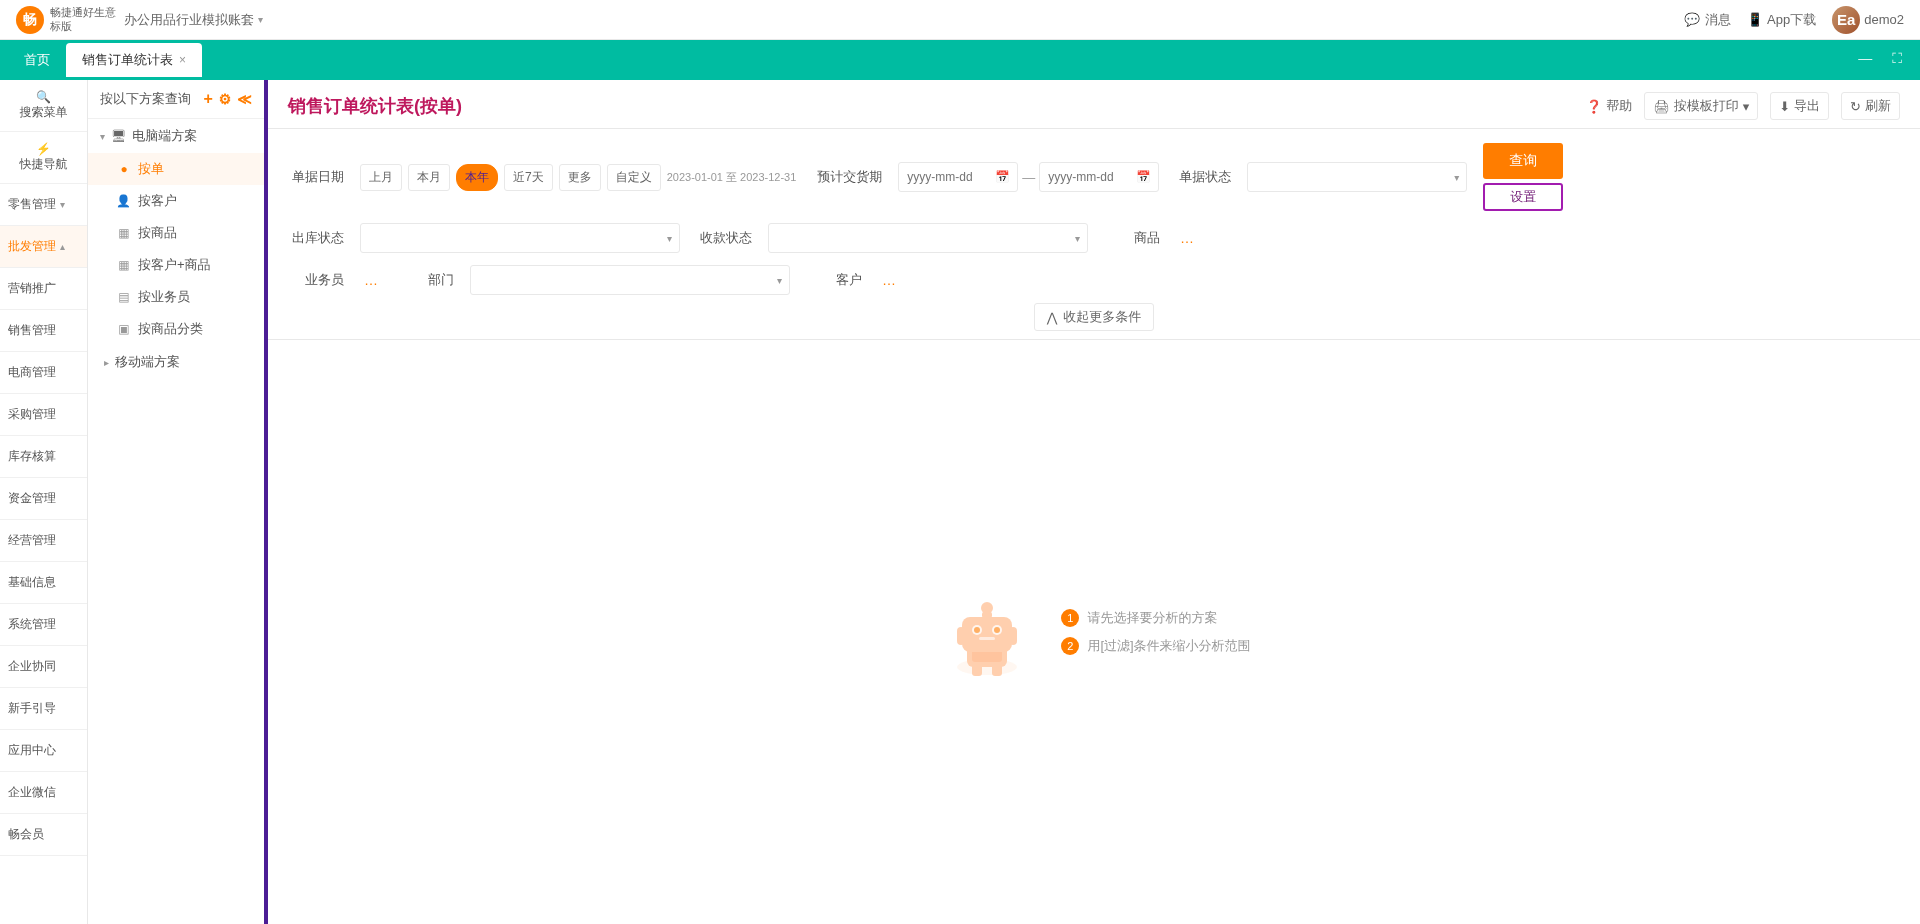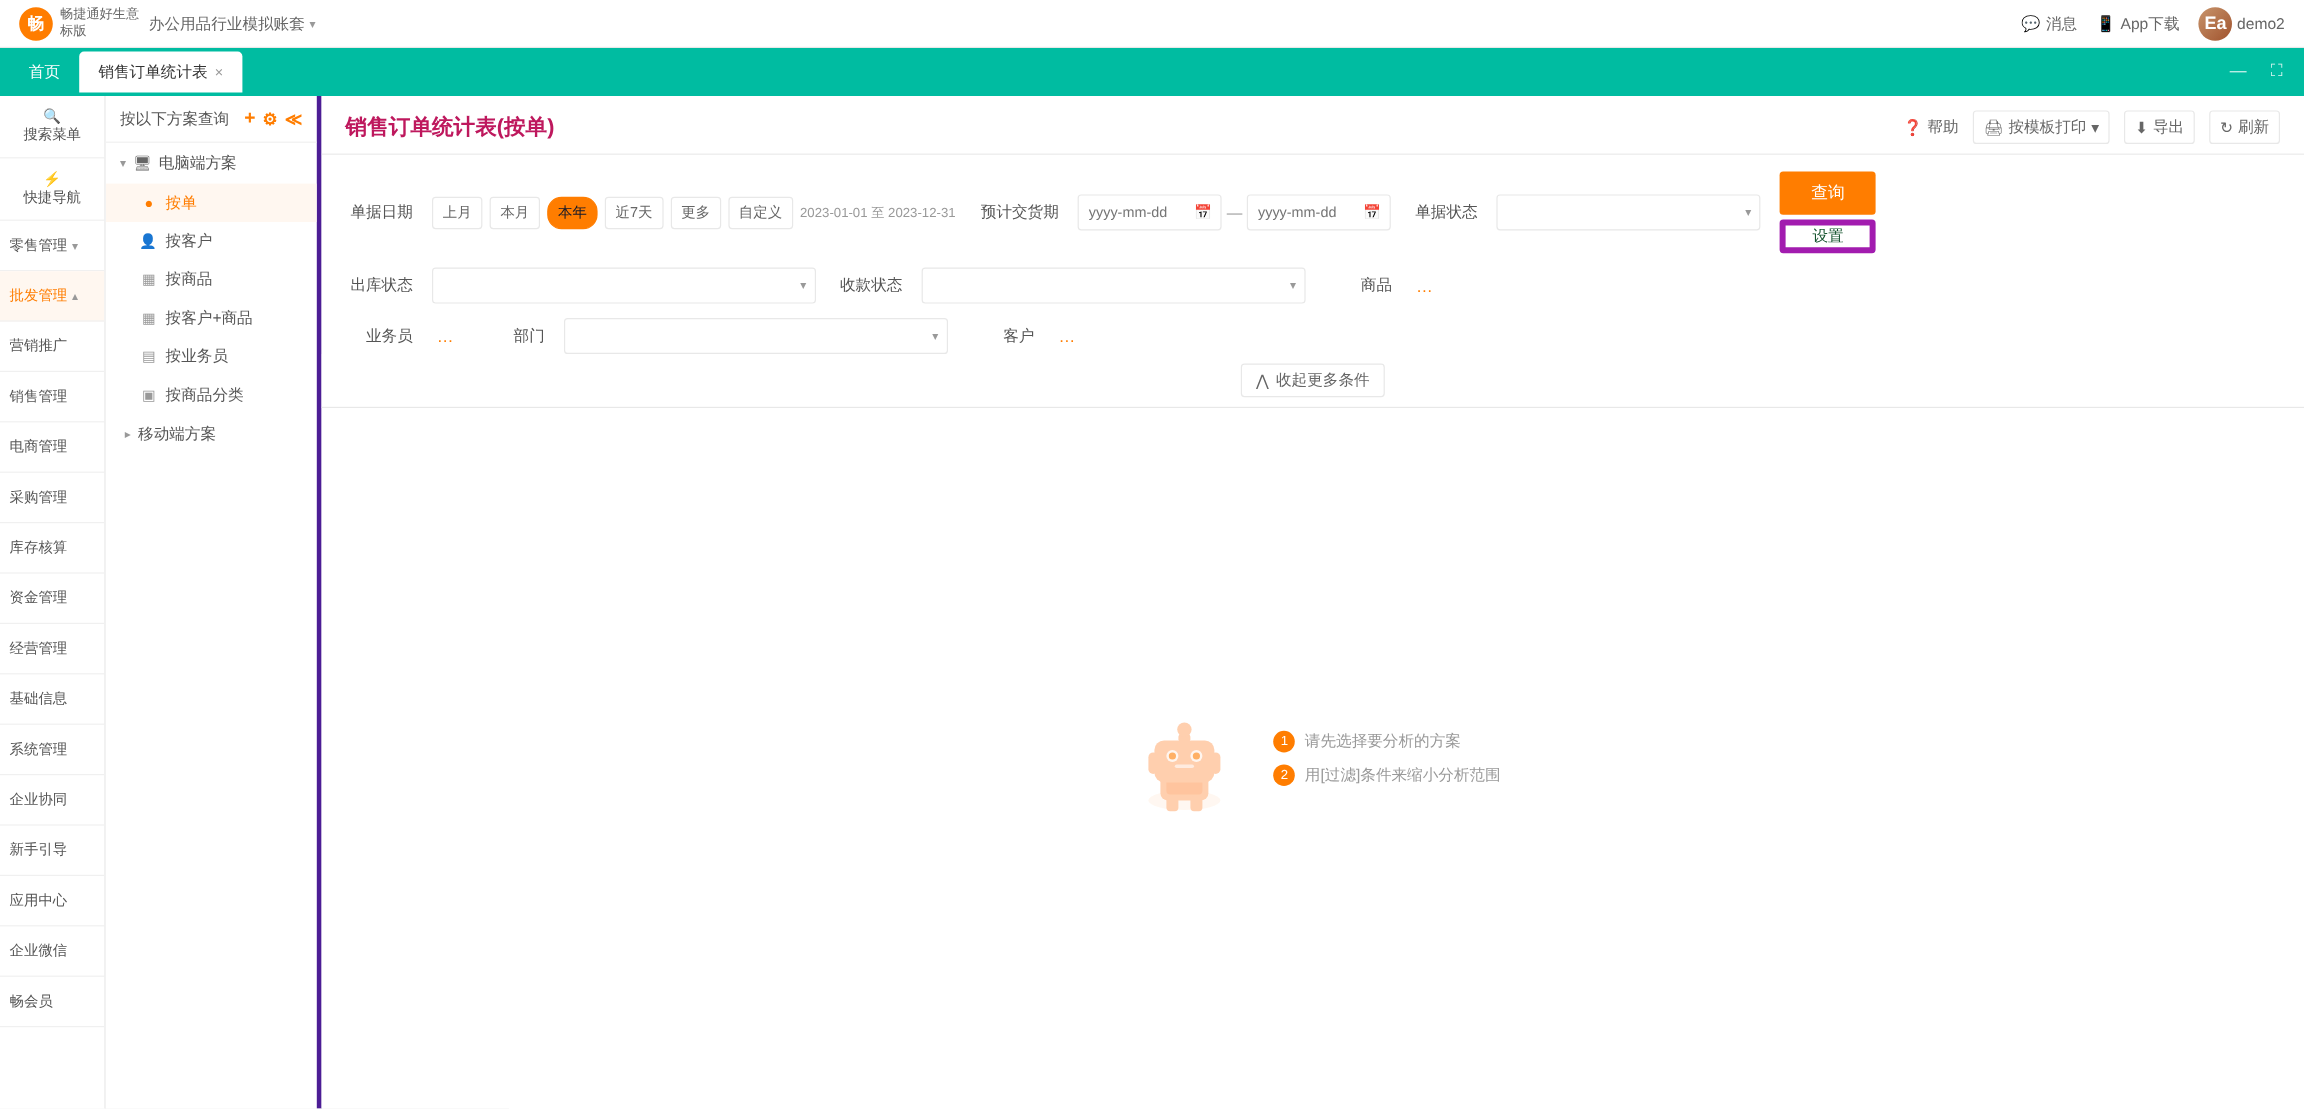--- a/index.html
+++ b/index.html
@@ -65,21 +65,21 @@
     .main-content { flex: 1; display: flex; flex-direction: column; overflow: hidden; background: #f5f5f5; }
     .page-header { background: #fff; padding: 12px 20px 8px 20px; border-bottom: 1px solid #e8e8e8; display: flex; align-items: center; justify-content: space-between; }
     .page-title { font-size: 18px; font-weight: 700; color: #be185d; }
     .page-actions { display: flex; align-items: center; gap: 12px; }
     .filter-row { display: flex; align-items: center; gap: 16px; margin-bottom: 12px; flex-wrap: wrap; }
     .filter-row:last-child { margin-bottom: 0; }
     .filter-label { color: #555; font-size: 13px; white-space: nowrap; min-width: 56px; text-align: right; }
     .filter-label-wide { min-width: 70px; }
     .date-filter-group { display: flex; align-items: center; gap: 6px; }
     .date-btn { padding: 4px 8px; border: 1px solid #e8e8e8; border-radius: 3px; cursor: pointer; font-size: 12px; color: #666; background: #fff; }
-    .date-btn.active { background: #ff7d00; color: #0f172a; border-color: #ff7d00; border-radius: 12px; }
+    .date-btn.active { background: #ff7d00; color: #4c1d95; border-color: #ff7d00; border-radius: 12px; }
     .date-range-text { font-size: 11px; color: #999; }
     .filter-select { height: 30px; border: 1px solid #e8e8e8; border-radius: 3px; padding: 0 24px 0 8px; font-size: 13px; color: #999; background: #fff; outline: none; appearance: none; cursor: pointer; min-width: 200px; position: relative; }
     .filter-select-wrapper { position: relative; display: inline-flex; align-items: center; }
     .filter-select-wrapper .chevron-down { position: absolute; right: 8px; color: #999; font-size: 10px; pointer-events: none; }
     .date-input-group { display: flex; align-items: center; gap: 4px; }
     .date-input { height: 30px; border: 1px solid #e8e8e8; border-radius: 3px; padding: 0 28px 0 8px; font-size: 12px; color: #ccc; background: #fff; outline: none; width: 120px; position: relative; }
     .date-input-wrapper { position: relative; display: inline-flex; align-items: center; justify-content: flex-end; }
     .date-input-wrapper .cal-icon { position: absolute; right: 8px; color: #ff7d00; font-size: 12px; pointer-events: none; }
     .date-separator { color: #999; font-size: 13px; }
     .filter-ellipsis { color: #ff7d00; cursor: pointer; font-size: 14px; padding: 0 4px; }
@@ -89,21 +89,21 @@
 
     
     .empty-area { flex: 1; display: flex; align-items: center; justify-content: center; background: #fff; }
     .empty-content { display: flex; align-items: center; gap: 24px; }
     .empty-icon { width: 100px; height: 100px; }
     .empty-tips { display: flex; flex-direction: column; gap: 10px; }
     .empty-tip { display: flex; align-items: center; gap: 8px; color: #999; font-size: 13px; }
     .tip-num { width: 18px; height: 18px; border-radius: 50%; background: #ff7d00; color: #fff; font-size: 11px; display: flex; align-items: center; justify-content: center; flex-shrink: 0; }
 
     .search-query-btn { background: #ff7d00; color: #fff; border: none; border-radius: 3px; padding: 0 24px; height: 36px; font-size: 14px; cursor: pointer; font-weight: 500; }
-    .setting-btn { background: #fff; color: #14532d; border: 5px solid #a21caf; border-radius: 3px; padding: 0 14px; height: 28px; font-size: 13px; cursor: pointer; margin-top: 4px; display: block; width: 100%; }
+    .setting-btn { background: #fff; color: #701a75; border: 2px solid #a21caf; border-radius: 3px; padding: 0 14px; height: 28px; font-size: 13px; cursor: pointer; margin-top: 4px; display: block; width: 100%; }
 
     .query-setting-group { display: flex; flex-direction: column; gap: 0; min-width: 80px; }
 
     .print-btn { display: flex; align-items: center; gap: 4px; color: #666; font-size: 13px; cursor: pointer; padding: 4px 8px; border: 1px solid #e8e8e8; border-radius: 3px; background: #fff; height: 28px; }
     .export-btn { display: flex; align-items: center; gap: 4px; color: #666; font-size: 13px; cursor: pointer; padding: 4px 8px; border: 1px solid #e8e8e8; border-radius: 3px; background: #fff; height: 28px; }
     .refresh-btn { display: flex; align-items: center; gap: 4px; color: #666; font-size: 13px; cursor: pointer; padding: 4px 8px; border: 1px solid #e8e8e8; border-radius: 3px; background: #fff; height: 28px; }
     .help-btn { display: flex; align-items: center; gap: 4px; color: #666; font-size: 13px; cursor: pointer; }
 
     .filter-section { background: #fff; flex-shrink: 0; }
 

